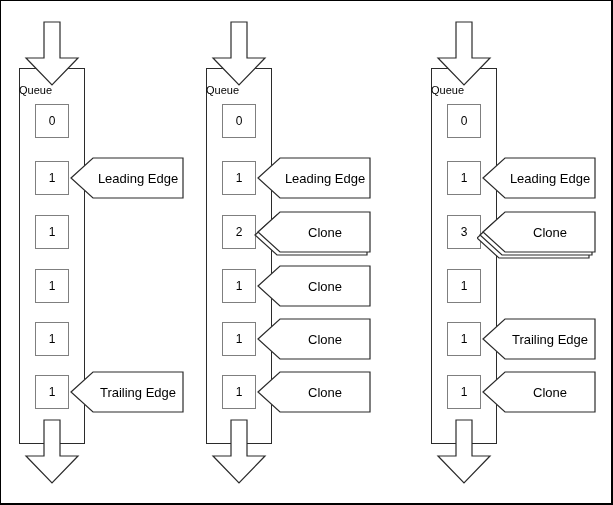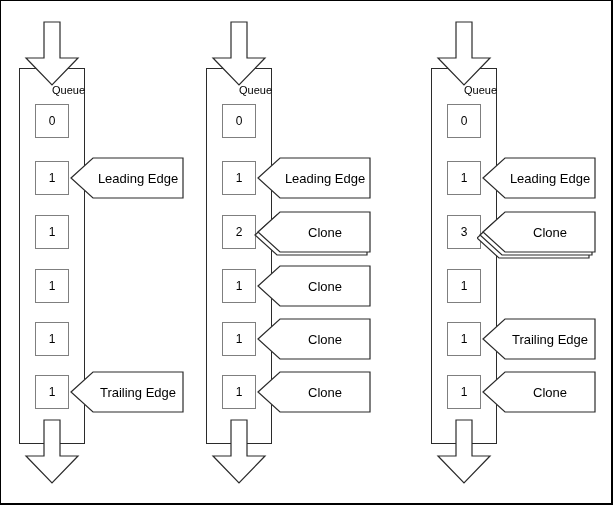--- a/index.html
+++ b/index.html
@@ -16,21 +16,21 @@
   .col { position:absolute; top:0; width:66px; }
   .qrect {
     position:absolute; left:0; top:67px;
     width:66px; height:376px;
     box-sizing:border-box;
     border:1px solid #2b2b2b;
     background:#fff;
   }
   .qlabel {
     position:absolute; left:0; top:83px; width:66px;
-    text-align:right; font-size:11px; color:#000;
+    text-align:left; font-size:11px; color:#000;
   }
   .arrow { position:absolute; left:4px; }
   .arrow-shape { fill:#ffffff; stroke:#2b2b2b; stroke-width:1.2; }
   .cell {
     position:absolute; left:16px; width:34px; height:34px;
     box-sizing:border-box;
     background:#ffffff;
     border:1.5px solid #7f7f7f;
     display:flex; align-items:center; justify-content:center;
     font-size:12px; color:#000;

